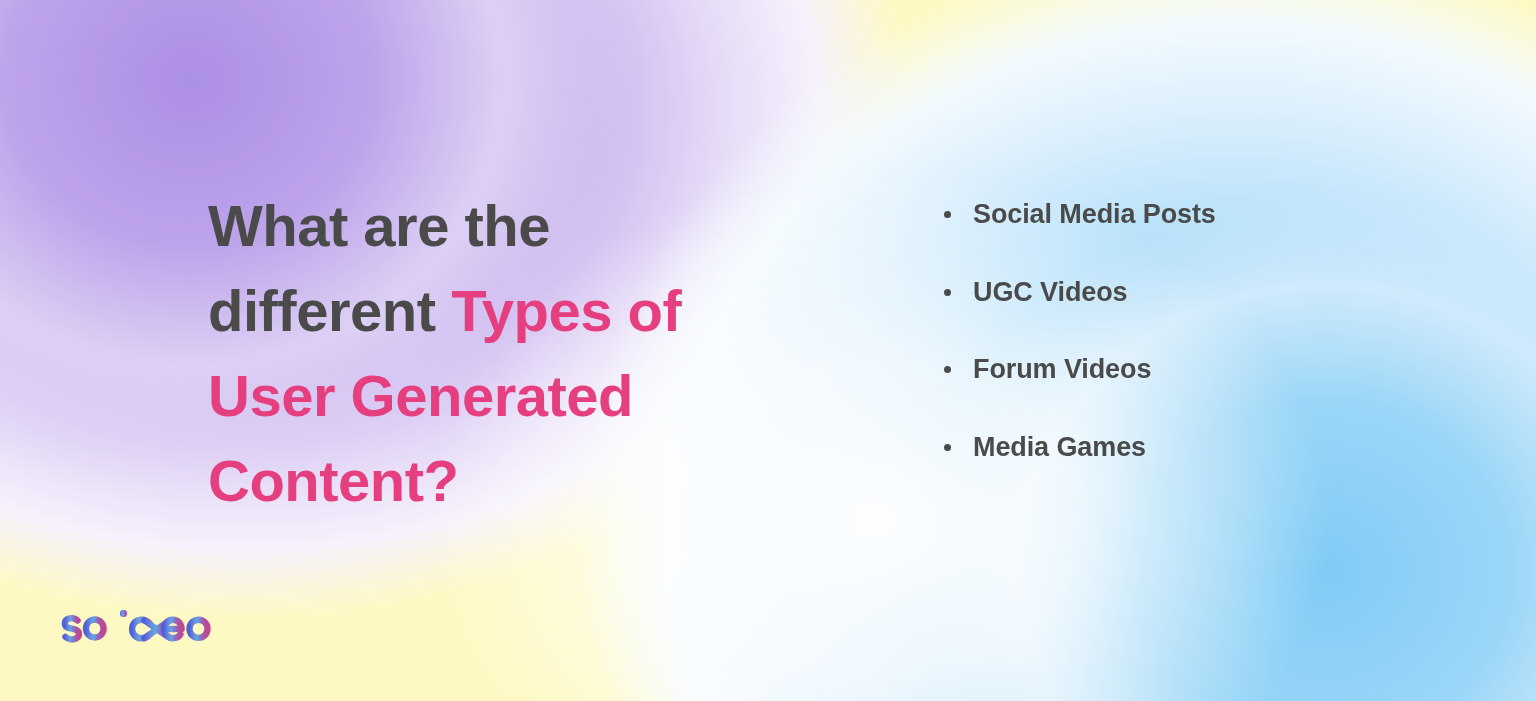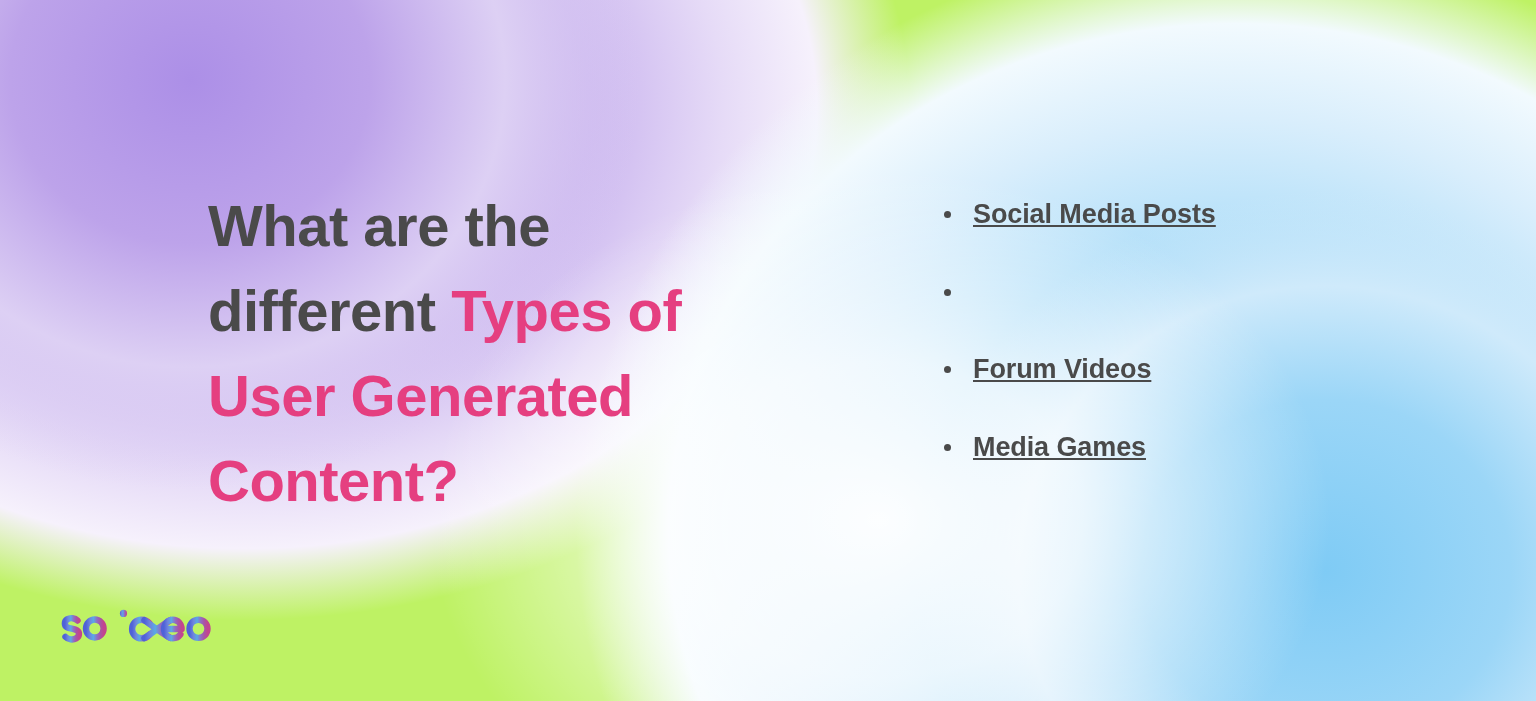--- a/index.html
+++ b/index.html
@@ -10,21 +10,21 @@
   }
   body {
     font-family: "Liberation Sans", sans-serif;
   }
 
   .slide {
     position: relative;
     width: 1536px;
     height: 701px;
     overflow: hidden;
-    background: #bef264;
+    background: #fef9c3;
   }
 
   
   .bg-layer {
     position: absolute;
     inset: 0;
     pointer-events: none;
   }
   .blob-purple {
     position: absolute;
@@ -134,21 +134,20 @@
   .bullet-dot {
     flex: 0 0 auto;
     width: 7px;
     height: 7px;
     border-radius: 50%;
     background: #4a4a4a;
     margin-right: 22px;
   }
   .bullet-label {
     white-space: nowrap;
-    text-decoration: underline;
   }
 
   
   .logo {
     position: absolute;
     left: 56px;
     top: 598px;
     width: 176px;
     height: 56px;
   }
@@ -175,20 +174,21 @@
 
     <h1 class="headline"><span>What are the different </span><span class="accent">Types of User Generated Content?</span></h1>
 
     <ul class="bullet-list">
       <li class="bullet-item">
         <span class="bullet-dot"></span>
         <span class="bullet-label">Social Media Posts</span>
       </li>
       <li class="bullet-item">
         <span class="bullet-dot"></span>
+        <span class="bullet-label">UGC Videos</span>
       </li>
       <li class="bullet-item">
         <span class="bullet-dot"></span>
         <span class="bullet-label">Forum Videos</span>
       </li>
       <li class="bullet-item">
         <span class="bullet-dot"></span>
         <span class="bullet-label">Media Games</span>
       </li>
     </ul>

